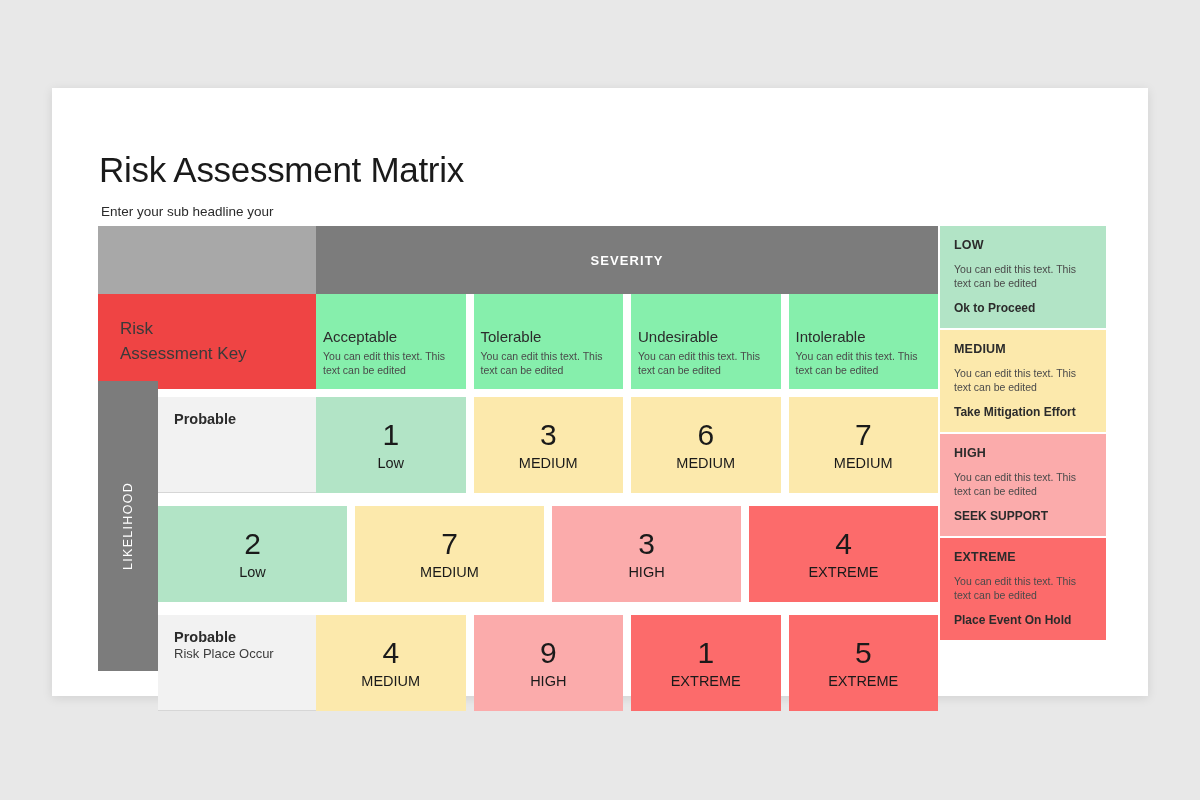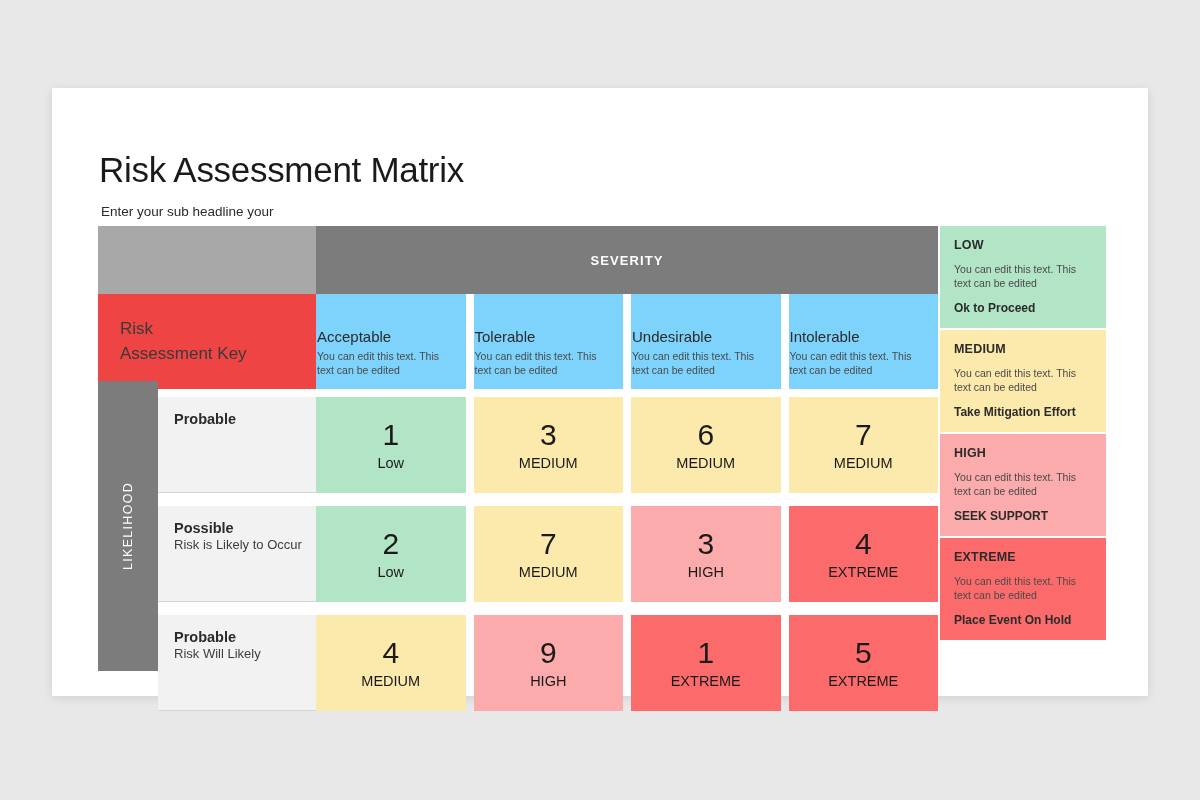--- a/index.html
+++ b/index.html
@@ -94,22 +94,22 @@
     line-height: 1.45;
   }
   .sev-col-list {
     flex: 1 1 auto;
     display: flex;
     gap: 8px;
     margin-left: 0px;
   }
   .sev-col {
     flex: 1 1 0;
-    background: #7dd3fc;
-    padding: 34px 12px 0 1px;
+    background: #86efac;
+    padding: 34px 12px 0 7px;
     box-sizing: border-box;
   }
   .sev-col-title {
     font-size: 15px;
     color: #2b2b2b;
     margin-bottom: 4px;
   }
   .sev-col-desc {
     font-size: 10.5px;
     color: #4a4a4a;
@@ -288,24 +288,20 @@
               <div class="mx-cell-label">MEDIUM</div>
             </div>
             <div class="mx-cell" style="background: rgb(252, 233, 172);">
               <div class="mx-cell-num">7</div>
               <div class="mx-cell-label">MEDIUM</div>
             </div>
           </div>
         </div>
         <div class="mx-row">
           <div class="likelihood-spacer"></div>
-          <div class="row-label-cell">
-            <div class="row-label-title">Possible</div>
-            <div class="row-label-desc">Risk is Likely to Occur</div>
-          </div>
           <div class="cell-list">
             <div class="mx-cell" style="background: rgb(178, 228, 198);">
               <div class="mx-cell-num">2</div>
               <div class="mx-cell-label">Low</div>
             </div>
             <div class="mx-cell" style="background: rgb(252, 233, 172);">
               <div class="mx-cell-num">7</div>
               <div class="mx-cell-label">MEDIUM</div>
             </div>
             <div class="mx-cell" style="background: rgb(251, 171, 171);">
@@ -315,21 +311,21 @@
             <div class="mx-cell" style="background: rgb(252, 107, 107);">
               <div class="mx-cell-num">4</div>
               <div class="mx-cell-label">EXTREME</div>
             </div>
           </div>
         </div>
         <div class="mx-row">
           <div class="likelihood-spacer"></div>
           <div class="row-label-cell">
             <div class="row-label-title">Probable</div>
-            <div class="row-label-desc">Risk Will Likely</div>
+            <div class="row-label-desc">Risk Place Occur</div>
           </div>
           <div class="cell-list">
             <div class="mx-cell" style="background: rgb(252, 233, 172);">
               <div class="mx-cell-num">4</div>
               <div class="mx-cell-label">MEDIUM</div>
             </div>
             <div class="mx-cell" style="background: rgb(251, 171, 171);">
               <div class="mx-cell-num">9</div>
               <div class="mx-cell-label">HIGH</div>
             </div>

